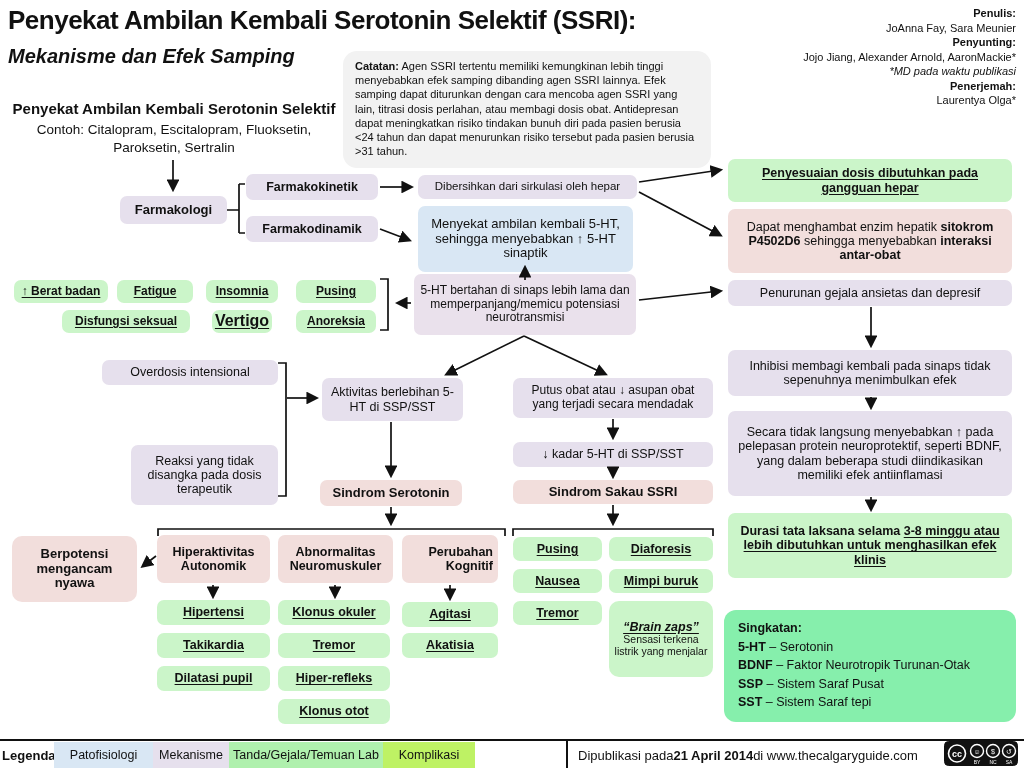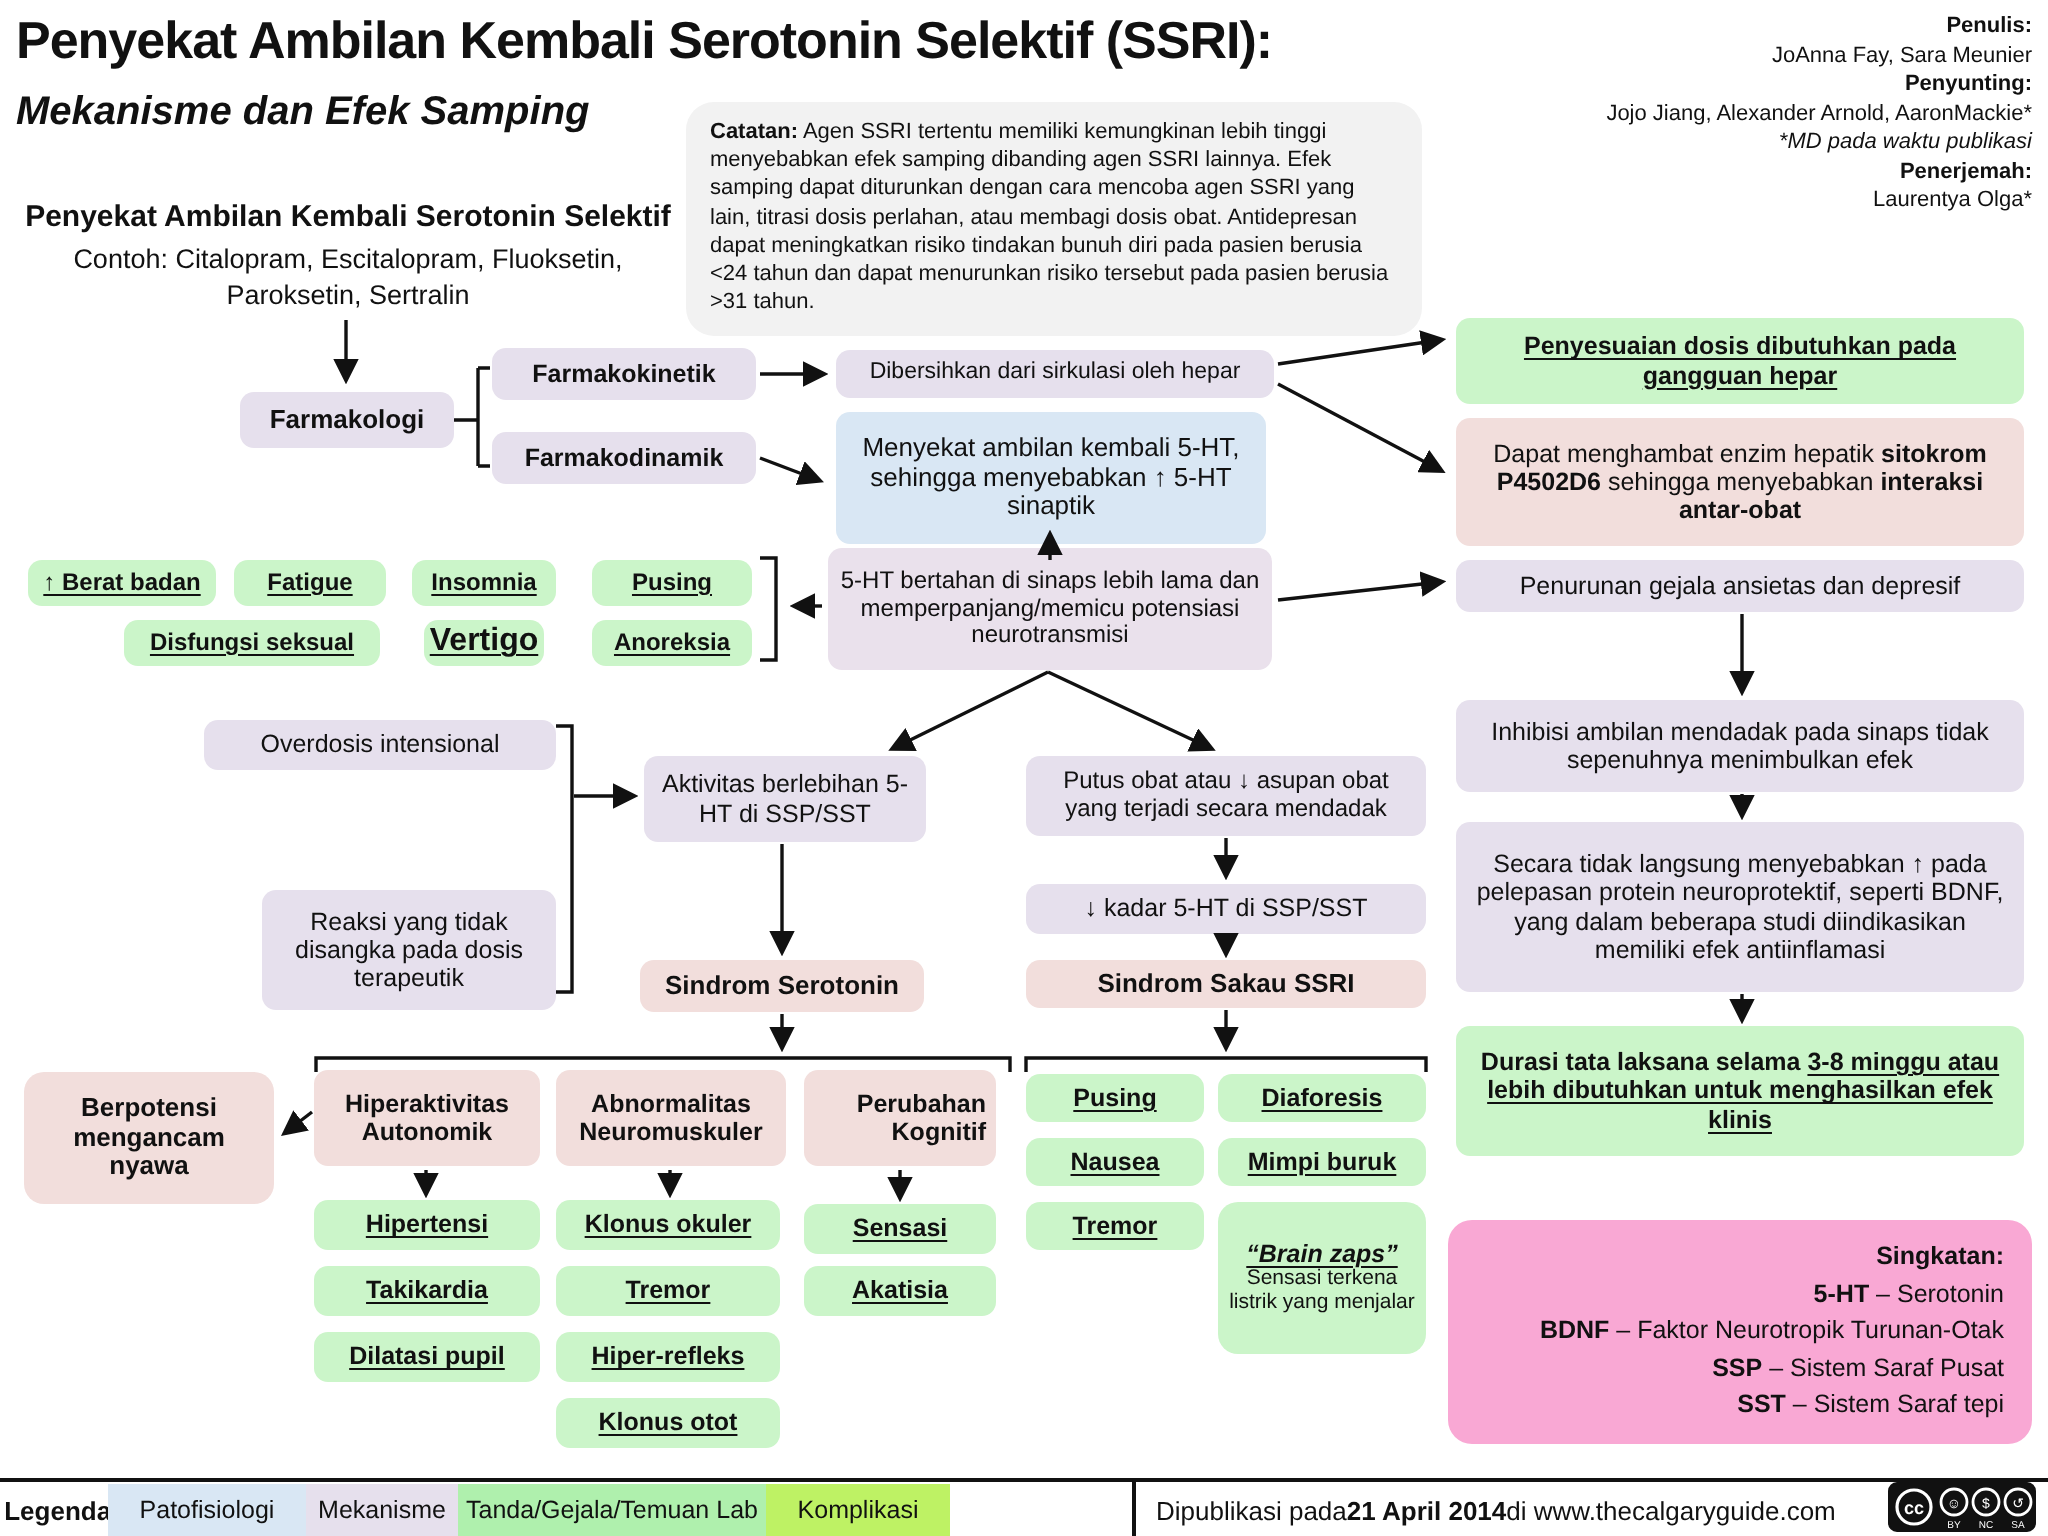--- a/index.html
+++ b/index.html
@@ -19,22 +19,22 @@
   .title{position:absolute;left:8px;top:5px;font-size:26px;font-weight:bold;letter-spacing:-0.5px;}
   .subtitle{position:absolute;left:8px;top:45px;font-size:20px;font-weight:bold;font-style:italic;}
   .credits{position:absolute;right:8px;top:6px;width:310px;text-align:right;font-size:11px;line-height:14.5px;}
   .note{position:absolute;left:343px;top:51px;width:368px;height:117px;background:#F2F2F2;
         border-radius:14px;padding:8px 12px;box-sizing:border-box;font-size:11px;line-height:14.2px;text-align:left;}
   .chip{font-weight:bold;text-decoration:underline;text-underline-offset:2px;}
   .overlay{position:absolute;left:0;top:0;pointer-events:none;}
   .legend-line{position:absolute;left:0;top:739px;width:1024px;height:2px;background:#111;}
   .legend-item{position:absolute;top:742px;height:26px;display:flex;align-items:center;justify-content:center;font-size:12.5px;}
   .lg-patho{background:#D9E7F4;} .lg-mech{background:#E6E0ED;} .lg-sign{background:#AFF0AD;} .lg-comp{background:#bef264;}
-  .abbr-box{position:absolute;left:724px;top:610px;width:292px;height:112px;background:#f9a8d4;
-            border-radius:12px;padding:9px 14px;box-sizing:border-box;font-size:12.5px;line-height:18.5px;text-align:right;}
+  .abbr-box{position:absolute;left:724px;top:610px;width:292px;height:112px;background:#86efac;
+            border-radius:12px;padding:9px 14px;box-sizing:border-box;font-size:12.5px;line-height:18.5px;text-align:left;}
 </style>
 </head>
 <body>
 
 <div class="canvas">
 
   <div class="title">Penyekat Ambilan Kembali Serotonin Selektif (SSRI):</div>
   <div class="subtitle">Mekanisme dan Efek Samping</div>
 
   <div class="credits">
@@ -84,39 +84,39 @@
 
   <div class="box sign chip" style="left:157px;top:600px;width:113px;height:25px;font-size:12.5px;">Hipertensi</div>
   <div class="box sign chip" style="left:157px;top:633px;width:113px;height:25px;font-size:12.5px;">Takikardia</div>
   <div class="box sign chip" style="left:157px;top:666px;width:113px;height:25px;font-size:12.5px;">Dilatasi pupil</div>
 
   <div class="box sign chip" style="left:278px;top:600px;width:112px;height:25px;font-size:12.5px;">Klonus okuler</div>
   <div class="box sign chip" style="left:278px;top:633px;width:112px;height:25px;font-size:12.5px;">Tremor</div>
   <div class="box sign chip" style="left:278px;top:666px;width:112px;height:25px;font-size:12.5px;">Hiper-refleks</div>
   <div class="box sign chip" style="left:278px;top:699px;width:112px;height:25px;font-size:12.5px;">Klonus otot</div>
 
-  <div class="box sign chip" style="left:402px;top:602px;width:96px;height:25px;font-size:12.5px;">Sensasi</div>
+  <div class="box sign chip" style="left:402px;top:602px;width:96px;height:25px;font-size:12.5px;">Agitasi</div>
   <div class="box sign chip" style="left:402px;top:633px;width:96px;height:25px;font-size:12.5px;">Akatisia</div>
 
   <div class="box sign chip" style="left:513px;top:537px;width:89px;height:24px;font-size:12.5px;">Pusing</div>
   <div class="box sign chip" style="left:513px;top:569px;width:89px;height:24px;font-size:12.5px;">Nausea</div>
   <div class="box sign chip" style="left:513px;top:601px;width:89px;height:24px;font-size:12.5px;">Tremor</div>
   <div class="box sign chip" style="left:609px;top:537px;width:104px;height:24px;font-size:12.5px;">Diaforesis</div>
   <div class="box sign chip" style="left:609px;top:569px;width:104px;height:24px;font-size:12.5px;">Mimpi buruk</div>
   <div class="box sign" style="left:609px;top:601px;width:104px;height:76px;font-size:10.5px;flex-direction:column;border-radius:10px;">
     <span class="b i u" style="font-size:12.5px;">“Brain zaps”</span>
     <span>Sensasi terkena listrik yang menjalar</span>
   </div>
 
   <div class="box sign b u" style="left:728px;top:159px;width:284px;height:43px;font-size:12.5px;">Penyesuaian dosis dibutuhkan pada gangguan hepar</div>
   <div class="box comp" style="left:728px;top:209px;width:284px;height:64px;font-size:12.5px;">
     <span><span>Dapat menghambat enzim hepatik </span><span class="b">sitokrom P4502D6</span><span> sehingga menyebabkan </span><span class="b">interaksi antar-obat</span></span>
   </div>
   <div class="box mech" style="left:728px;top:280px;width:284px;height:26px;font-size:12.5px;">Penurunan gejala ansietas dan depresif</div>
-  <div class="box mech" style="left:728px;top:350px;width:284px;height:46px;font-size:12.5px;">Inhibisi ambilan mendadak pada sinaps tidak sepenuhnya menimbulkan efek</div>
+  <div class="box mech" style="left:728px;top:350px;width:284px;height:46px;font-size:12.5px;">Inhibisi membagi kembali pada sinaps tidak sepenuhnya menimbulkan efek</div>
   <div class="box mech" style="left:728px;top:411px;width:284px;height:85px;font-size:12.5px;">Secara tidak langsung menyebabkan ↑ pada pelepasan protein neuroprotektif, seperti BDNF, yang dalam beberapa studi diindikasikan memiliki efek antiinflamasi</div>
   <div class="box sign b" style="left:728px;top:513px;width:284px;height:65px;font-size:12.5px;">
     <span><span>Durasi tata laksana selama </span><span class="u">3-8 minggu atau lebih dibutuhkan untuk menghasilkan efek klinis</span></span>
   </div>
 
   <div class="abbr-box">
     <div class="b">Singkatan:</div>
     <div><span class="b">5-HT</span><span> – Serotonin</span></div>
     <div><span class="b">BDNF</span><span> – Faktor Neurotropik Turunan-Otak</span></div>
     <div><span class="b">SSP</span><span> – Sistem Saraf Pusat</span></div>

